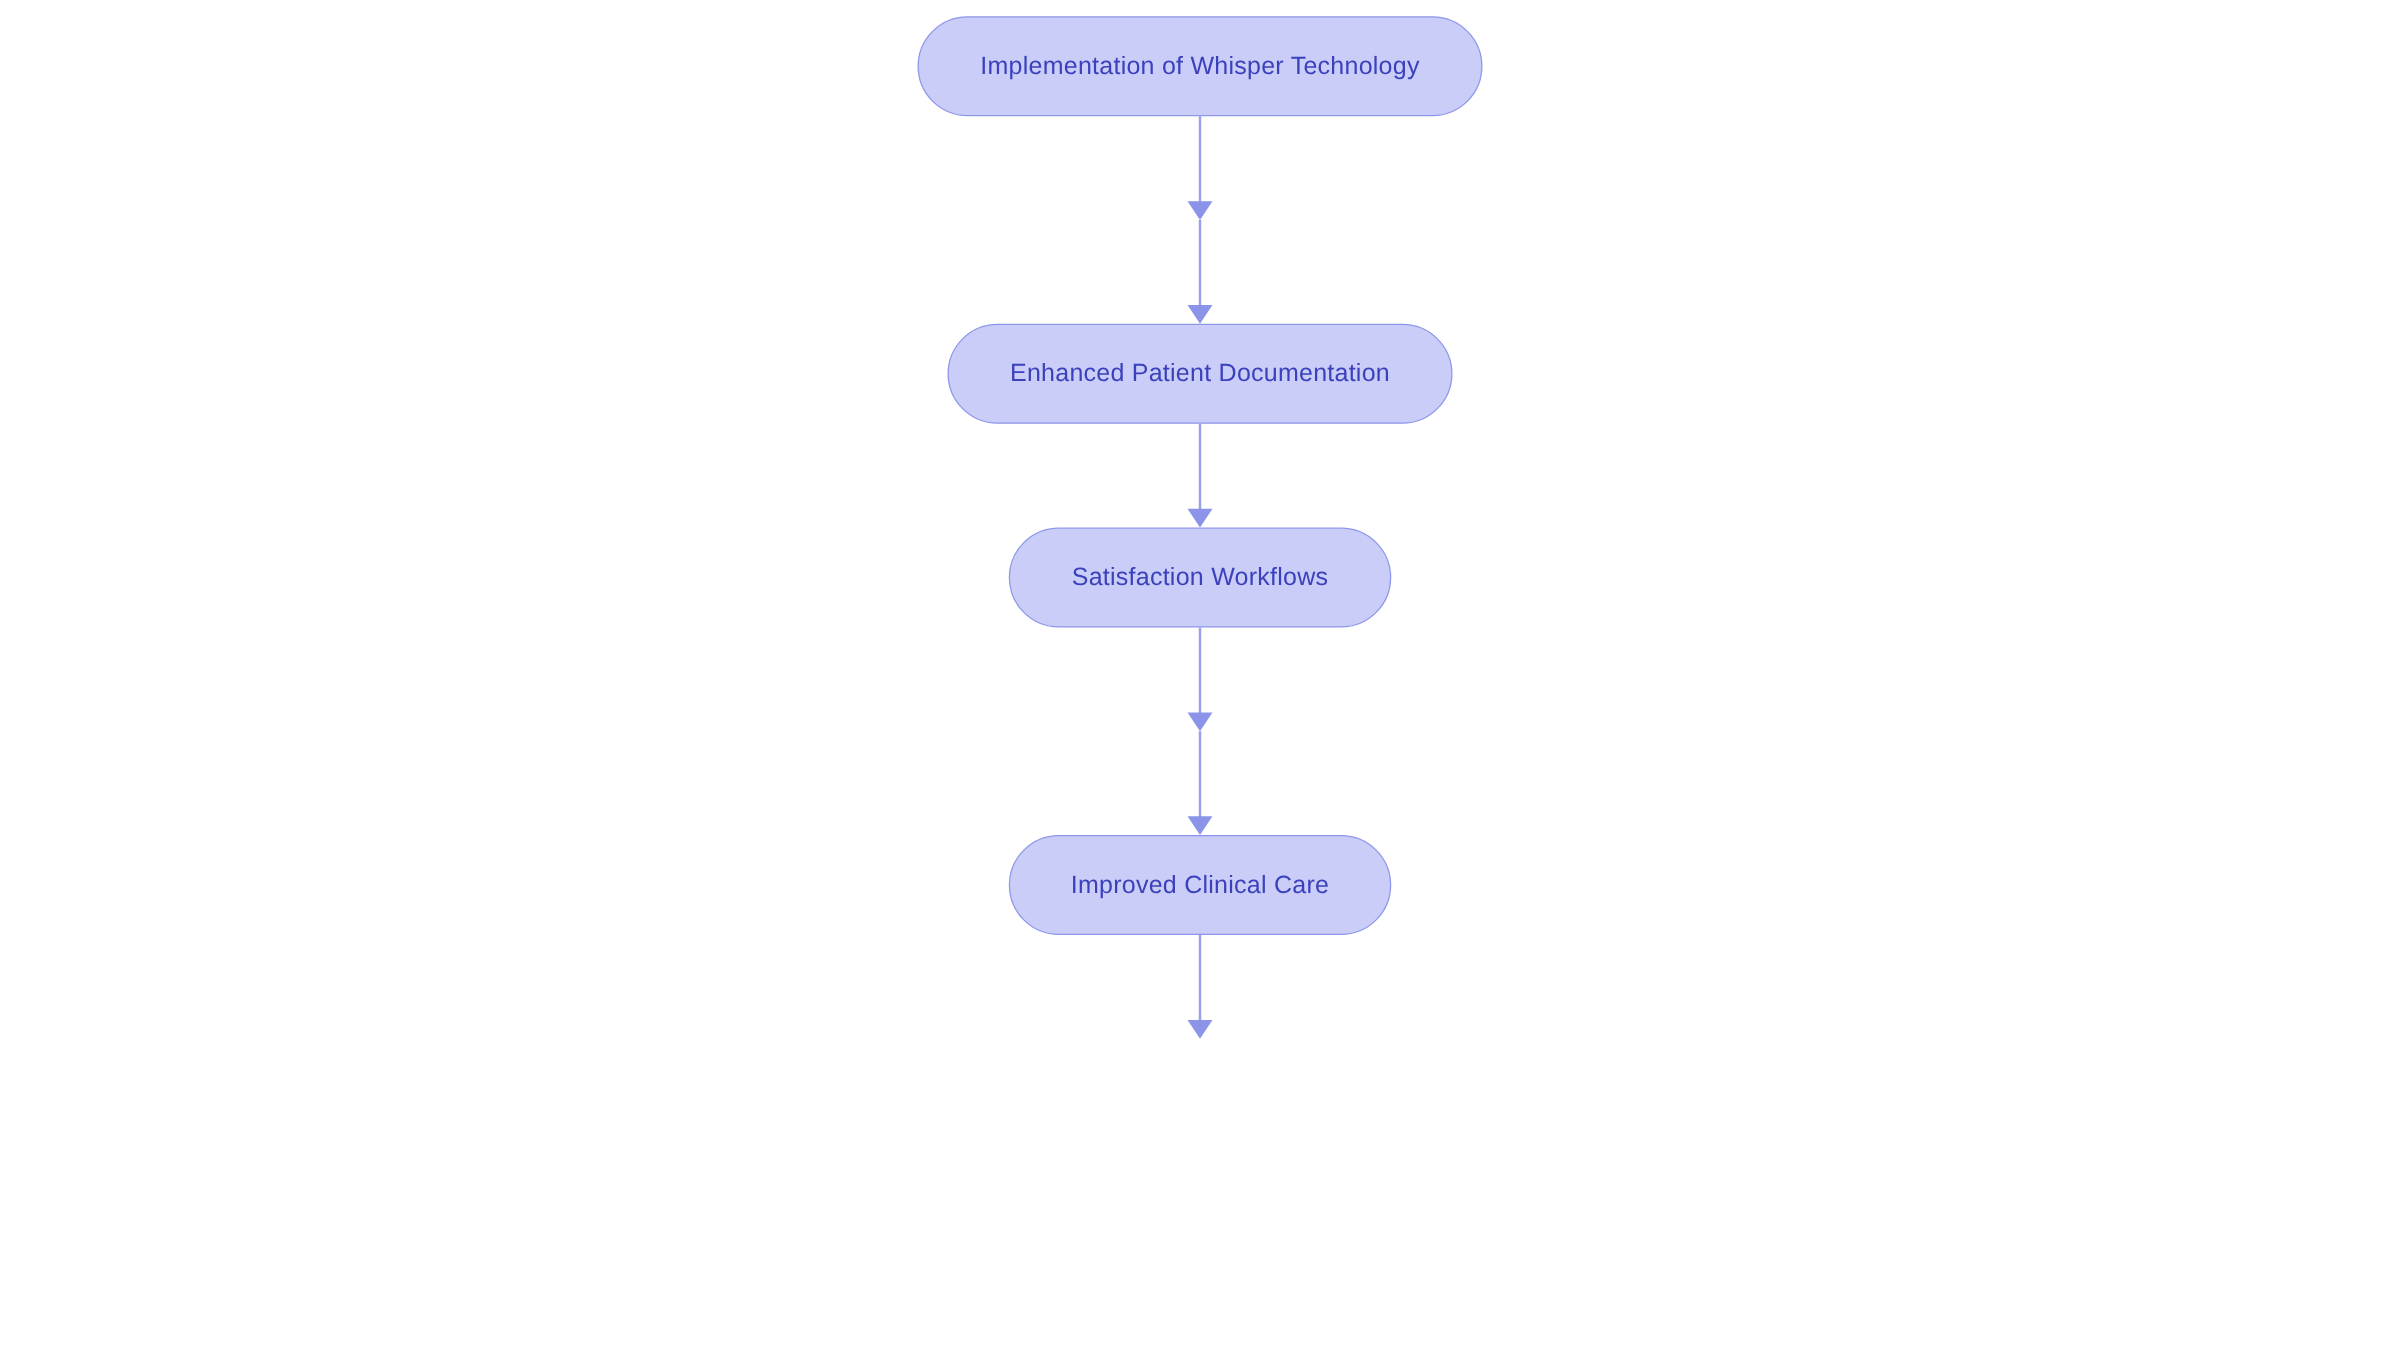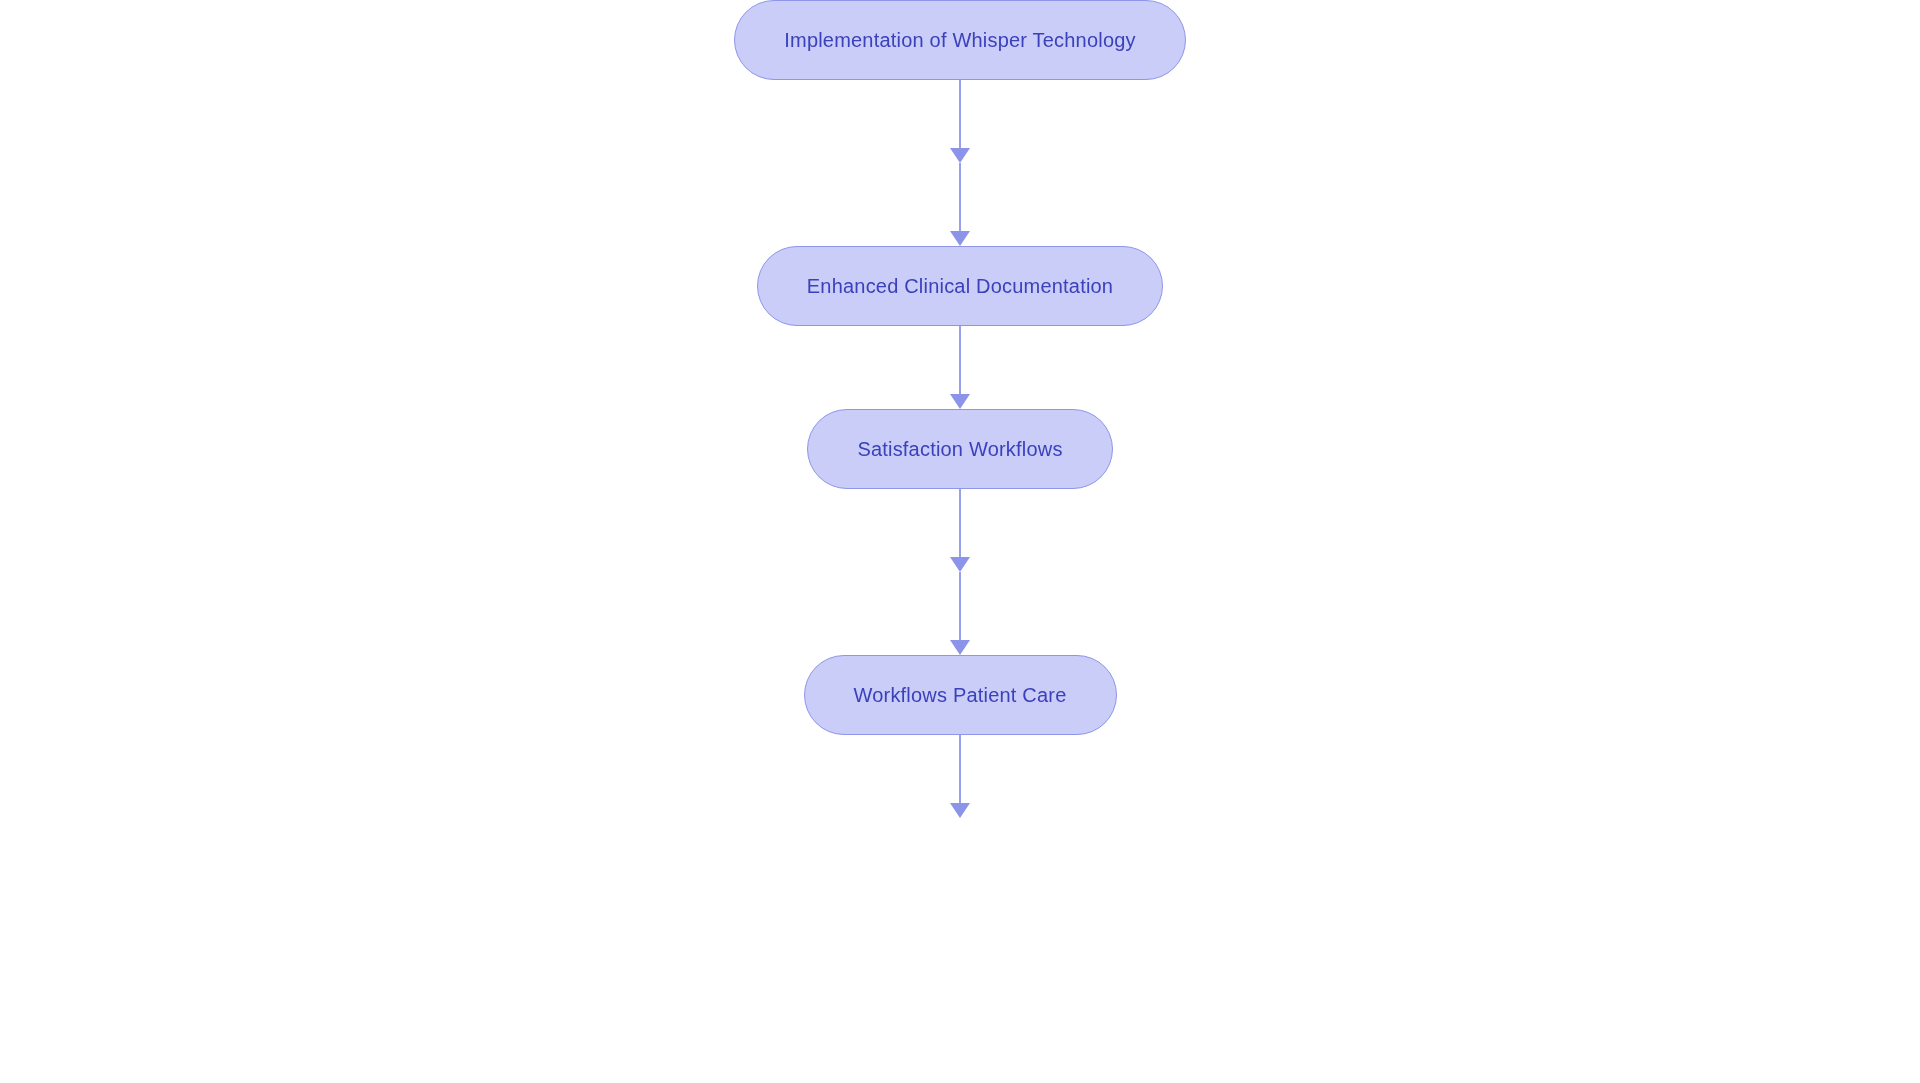--- a/index.html
+++ b/index.html
@@ -15,20 +15,21 @@
     margin: 0;
     padding: 0;
     width: 1920px;
     height: 1083px;
     background: var(--bg);
     font-family: "Liberation Sans", sans-serif;
     overflow: hidden;
   }
   .flowchart {
     width: 100%;
+    padding-top: 13px;
     display: flex;
     flex-direction: column;
     align-items: center;
   }
   .node {
     height: 80px;
     border-radius: 40px;
     background: var(--node-fill);
     border: 1.5px solid var(--node-border);
     color: var(--node-text);
@@ -76,21 +77,21 @@
     <div class="head"></div>
   </div>
 
 
   <div class="connector">
     <div class="line"></div>
     <div class="head"></div>
   </div>
 
   <div class="node">
-    <span>Enhanced Clinical Documentation</span>
+    <span>Enhanced Patient Documentation</span>
   </div>
 
   <div class="connector">
     <div class="line"></div>
     <div class="head"></div>
   </div>
 
   <div class="node">
     <span>Satisfaction Workflows</span>
   </div>
@@ -100,21 +101,21 @@
     <div class="head"></div>
   </div>
 
 
   <div class="connector">
     <div class="line"></div>
     <div class="head"></div>
   </div>
 
   <div class="node">
-    <span>Workflows Patient Care</span>
+    <span>Improved Clinical Care</span>
   </div>
 
   <div class="connector">
     <div class="line"></div>
     <div class="head"></div>
   </div>
 
 
 </div>
 

